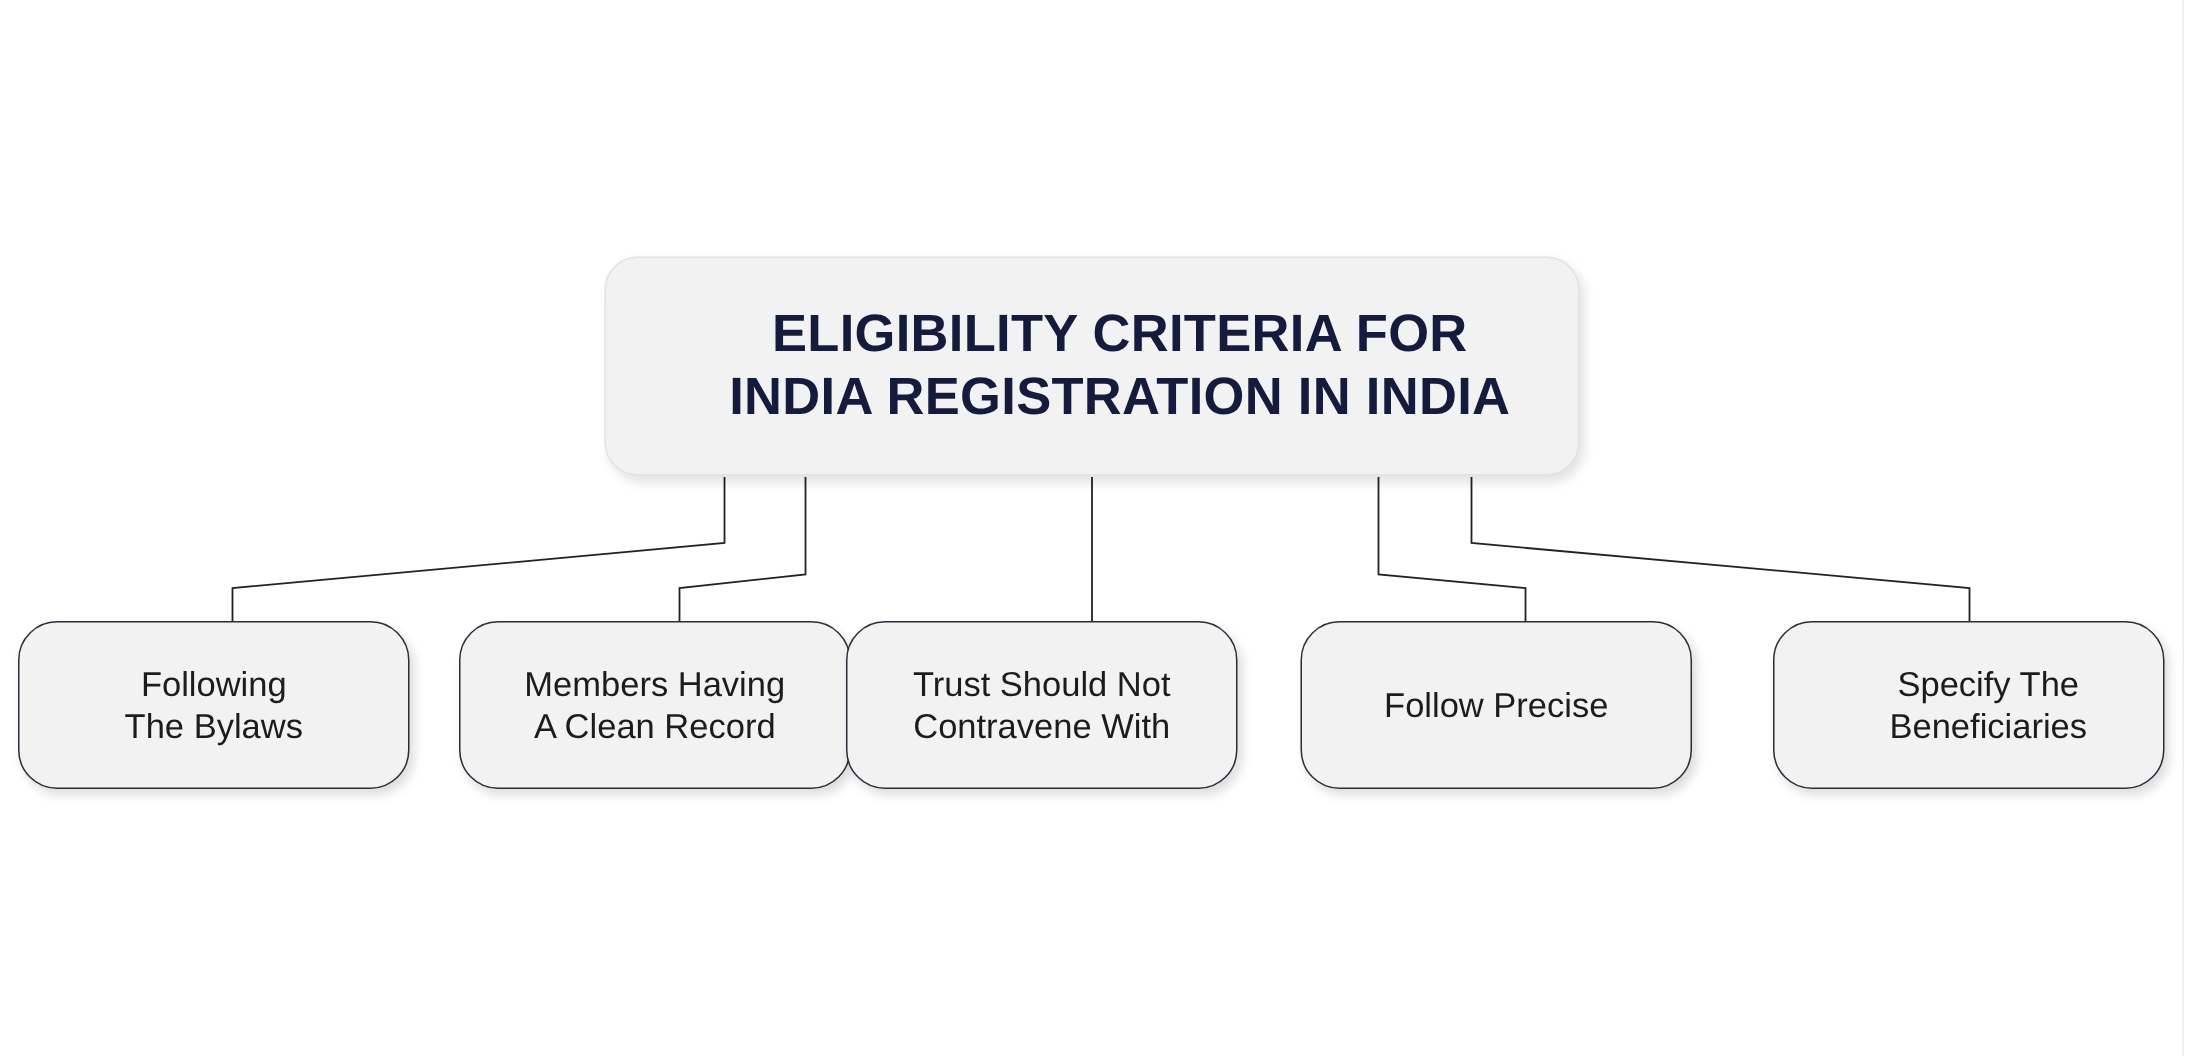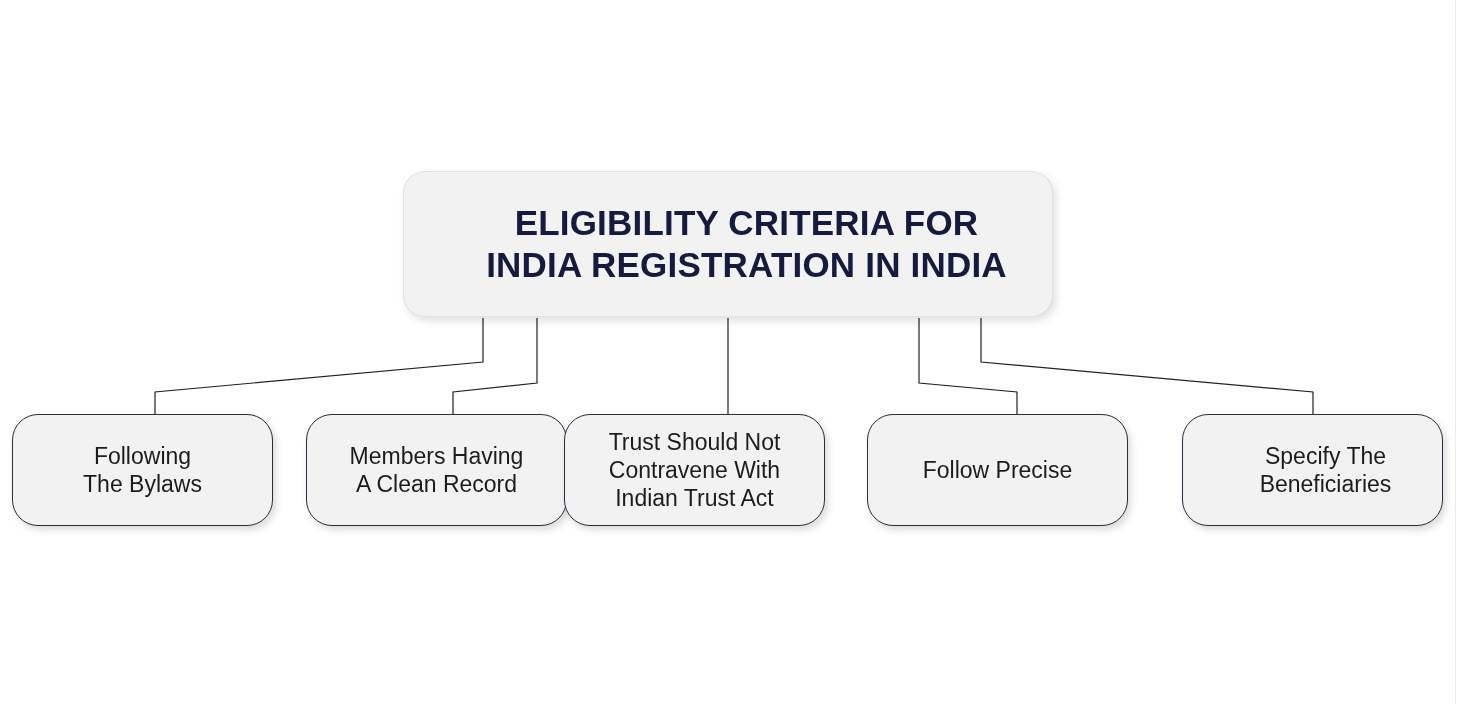--- a/index.html
+++ b/index.html
@@ -75,21 +75,20 @@
   <div class="child-label">
     <span>Members Having</span>
     <span>A Clean Record</span>
   </div>
 </div>
 
 <div class="child" style="left:564px;">
   <div class="child-label">
     <span>Trust Should Not</span>
     <span>Contravene With</span>
-    <span>Indian Trust Act</span>
   </div>
 </div>
 
 <div class="child" style="left:867px;">
   <div class="child-label">
     <span>Follow Precise</span>
   </div>
 </div>
 
 <div class="child" style="left:1182px;padding-left:26px;">

